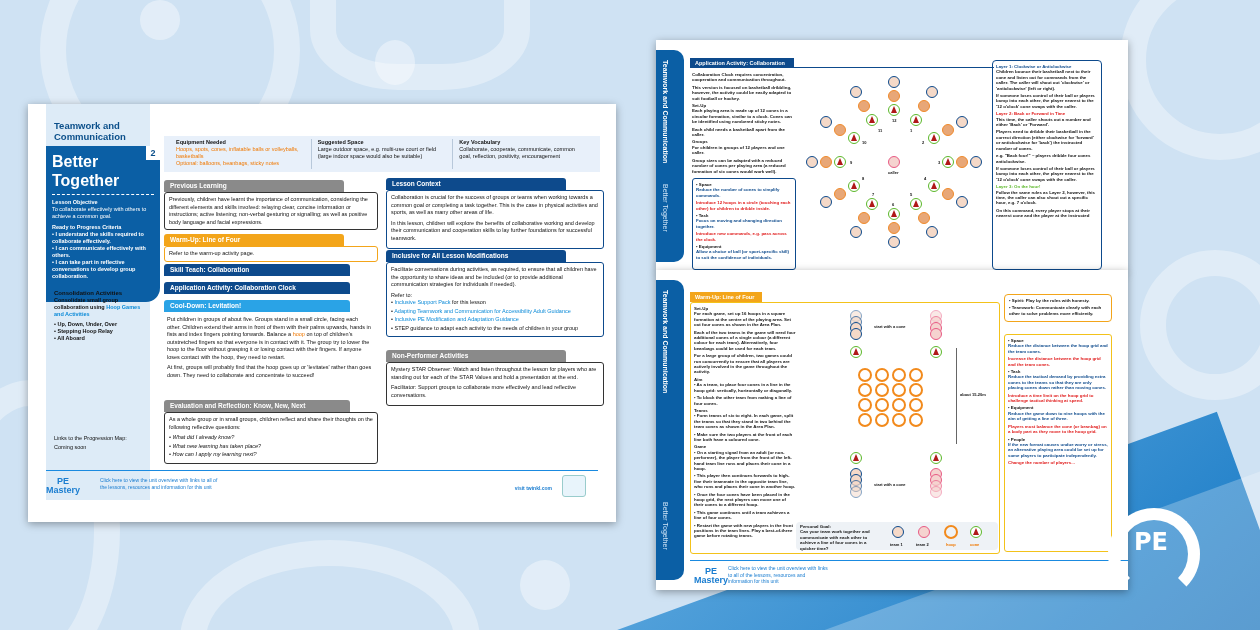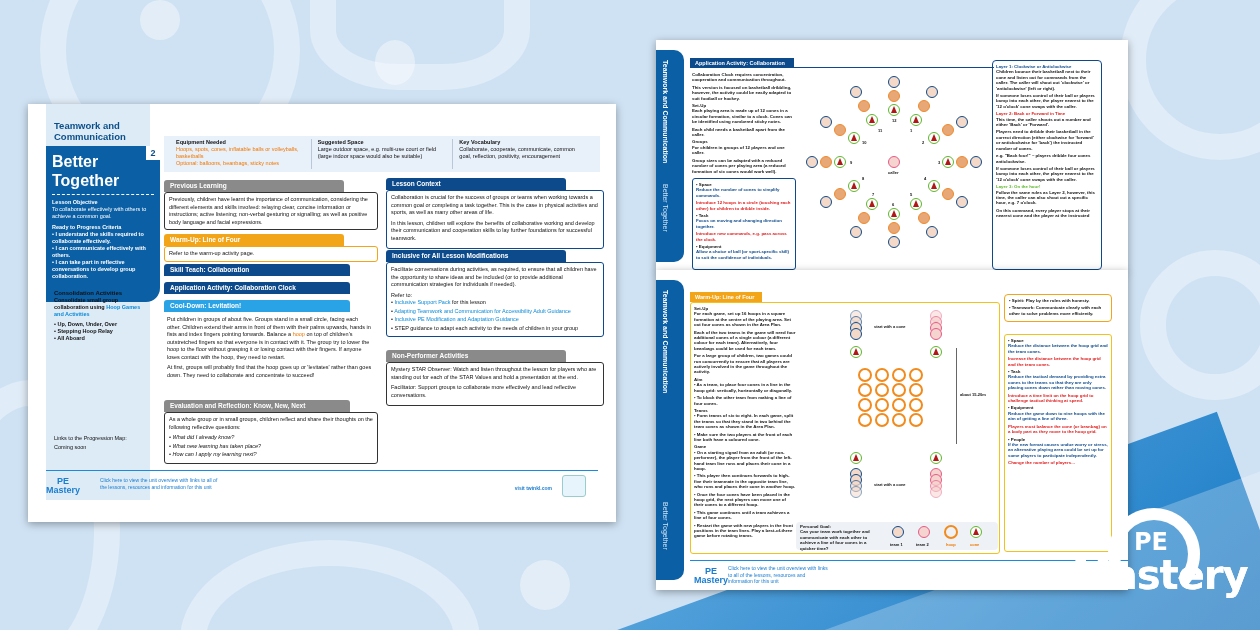--- a/index.html
+++ b/index.html
@@ -429,14 +429,13 @@
 
   <div style="position:absolute;left:34px;right:0;top:290px;border-top:1.5px solid #1a8ae0">
     <div class="logo-s" style="left:4px">PE Mastery</div>
     <div class="foottext" style="left:38px;top:4px;width:100px">Click here to view the unit overview with links to all of the lessons, resources and information for this unit</div>
   </div>
 </div>
 
 <div class="big-logo">
   <div class="arc"></div>
   <div class="pe">PE</div>
-  <div class="mastery">Mastery</div>
 </div>
 
 </body></html>

